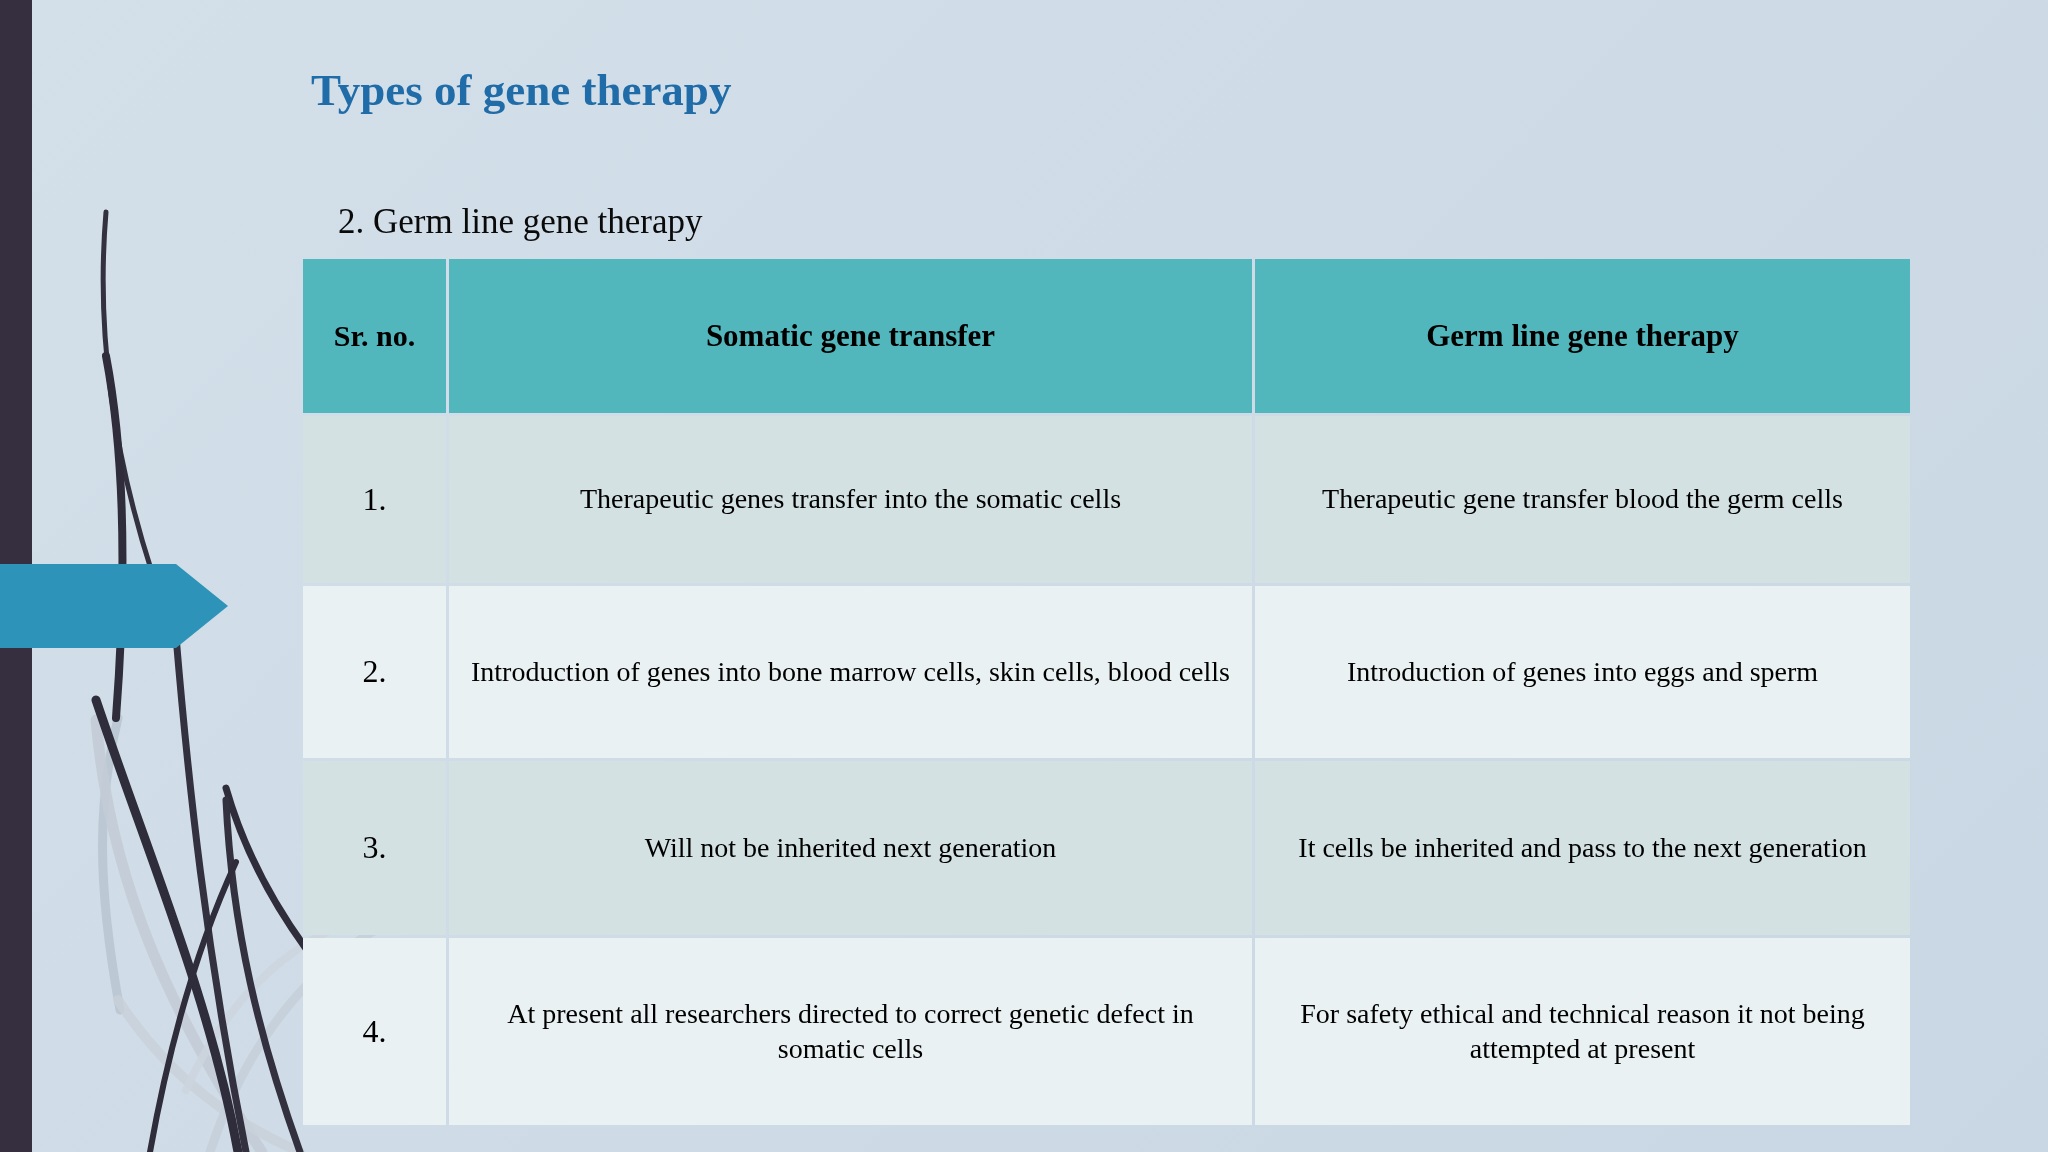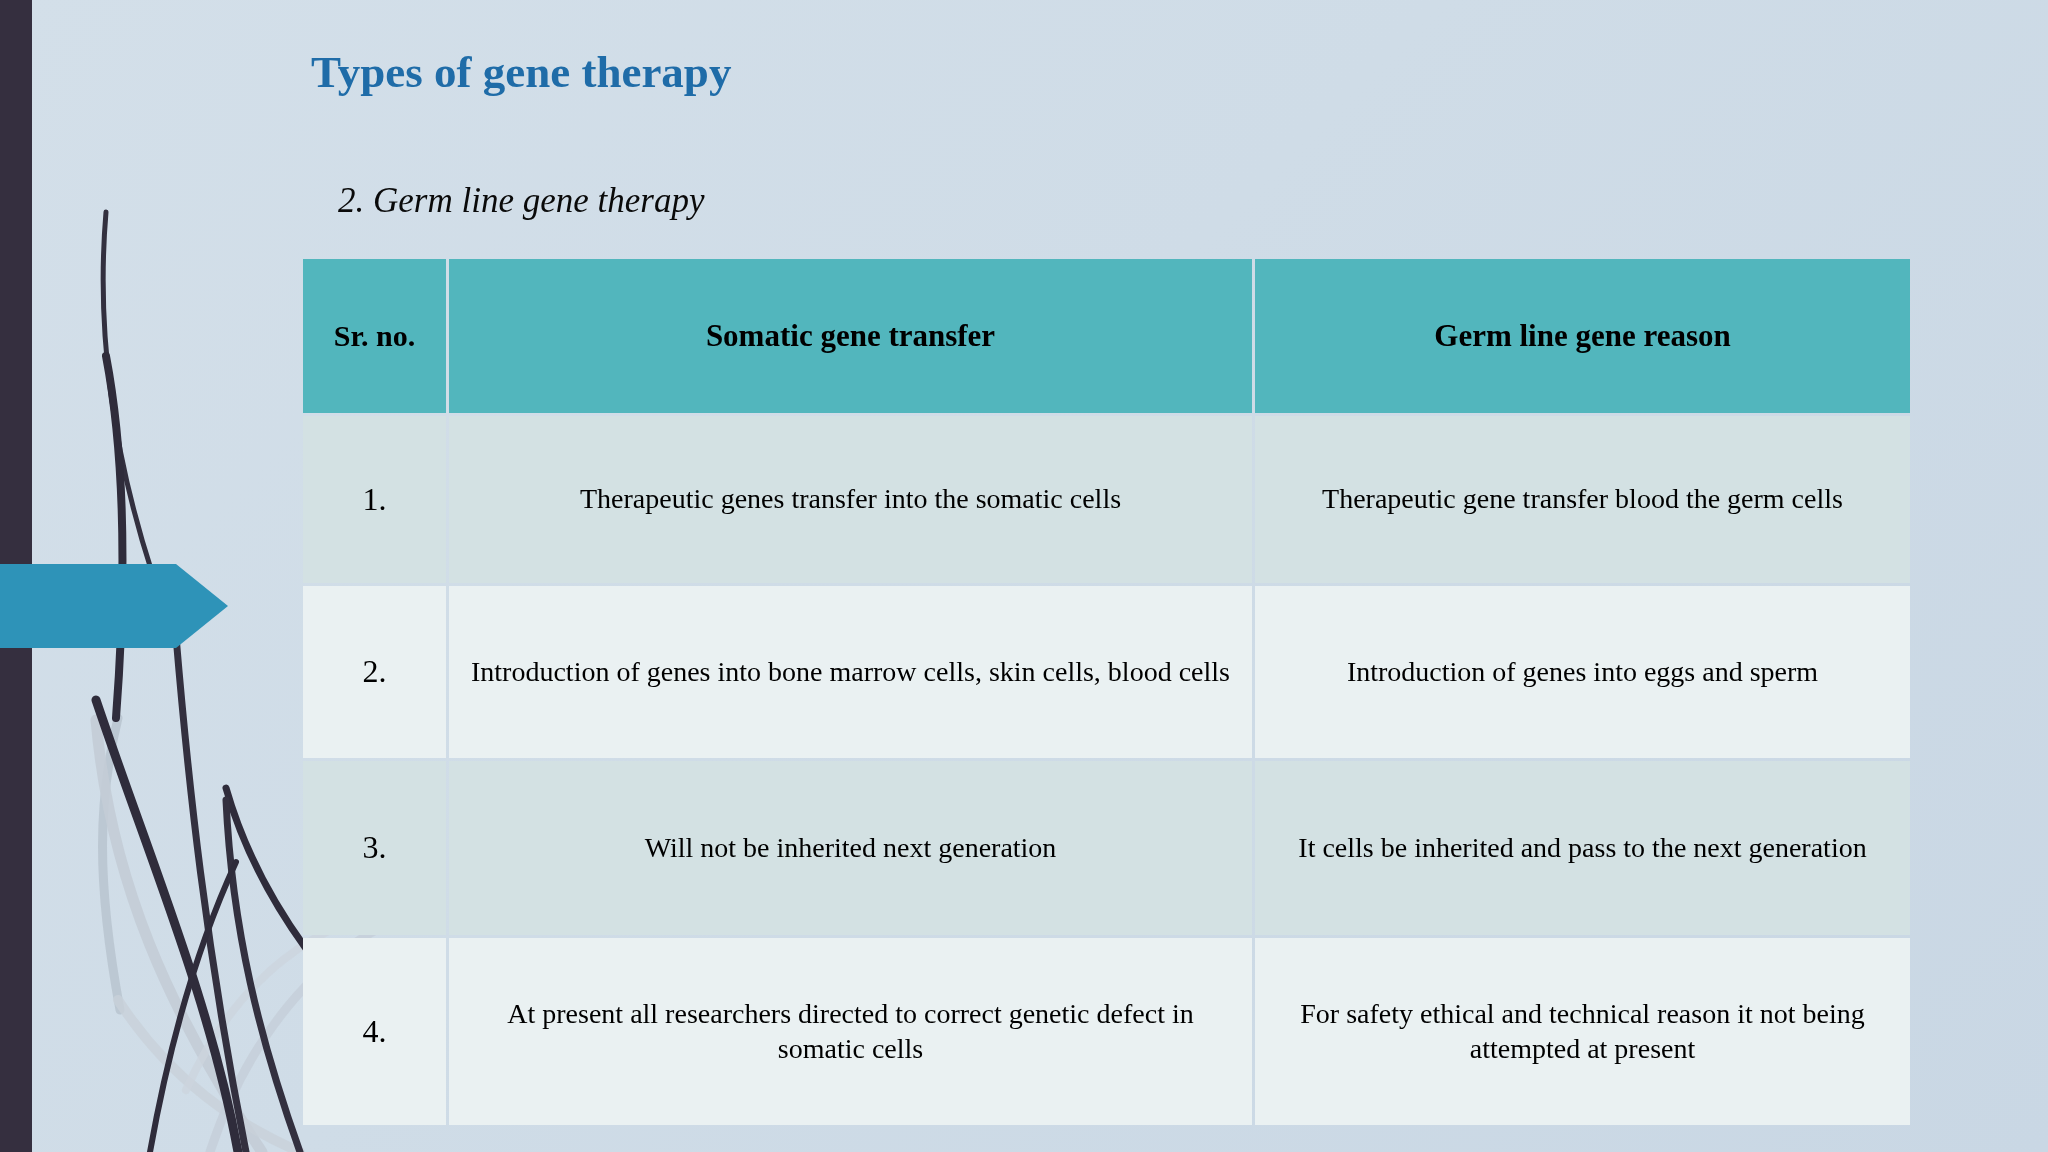--- a/index.html
+++ b/index.html
@@ -42,38 +42,38 @@
     left: 0;
     top: 560px;
     width: 228px;
     height: 92px;
   }
 
   
   .slide-title {
     position: absolute;
     left: 311px;
-    top: 46px;
+    top: 64px;
     font-size: 45px;
     font-weight: bold;
     color: #1f6ca8;
     letter-spacing: 0px;
     white-space: nowrap;
   }
 
   
   .bullet {
     position: absolute;
     left: 338px;
     font-size: 35px;
     color: #0a0a0a;
     white-space: nowrap;
   }
   .bullet-1 { top: 121px; }
-  .bullet-2 { top: 181px; font-style: italic; }
+  .bullet-2 { top: 202px; }
 
   
   .cmp-table {
     position: absolute;
     left: 300px;
     top: 256px;
     width: 1604px;
     border-collapse: separate;
     border-spacing: 3px;
     table-layout: fixed;
@@ -156,21 +156,21 @@
   <table class="cmp-table">
     <colgroup>
       <col class="c-sr">
         <col class="c-som">
         <col class="c-ger">
     </colgroup>
     <thead>
       <tr>
         <th class="sr-head">Sr. no.</th>
         <th>Somatic gene transfer</th>
-        <th>Germ line gene reason</th>
+        <th>Germ line gene therapy</th>
       </tr>
     </thead>
     <tbody>
       <tr class="row-dark row-1">
         <td class="sr-cell">1.</td>
         <td>Therapeutic genes transfer into the somatic cells</td>
         <td>Therapeutic gene transfer blood the germ cells</td>
       </tr>
       <tr class="row-light row-2">
         <td class="sr-cell">2.</td>

